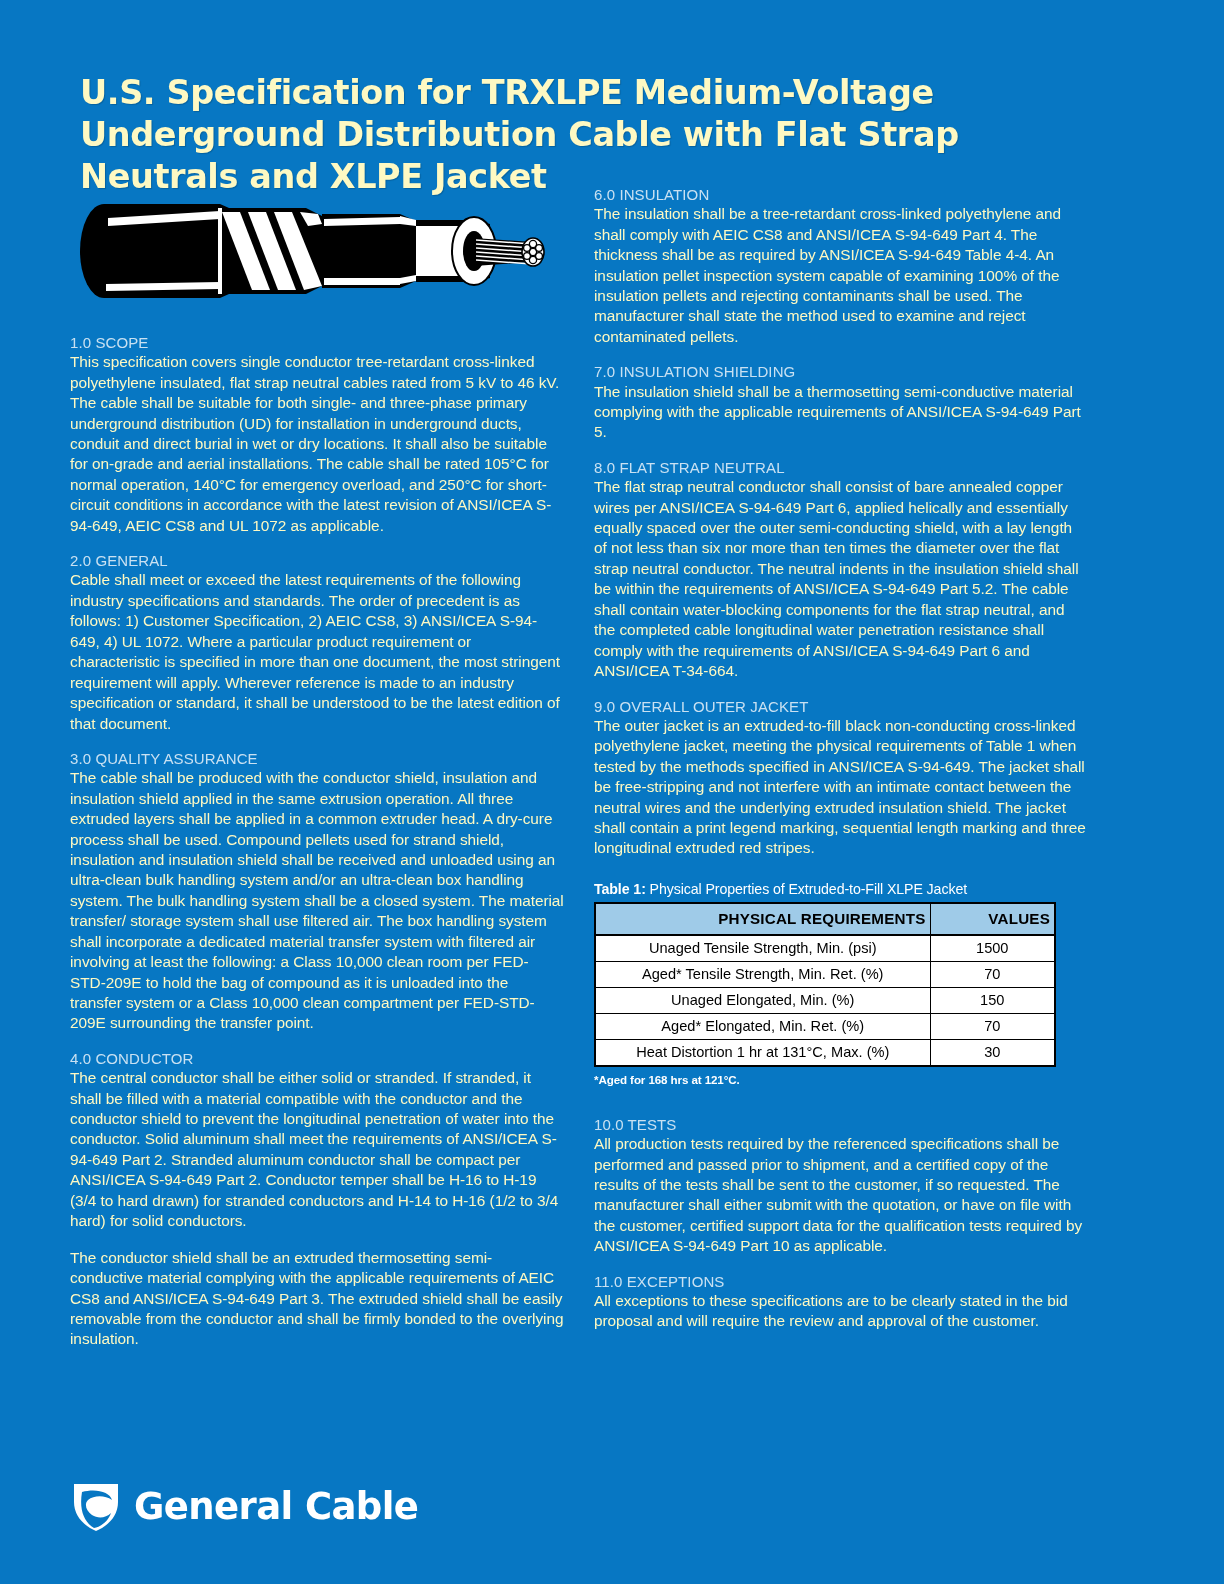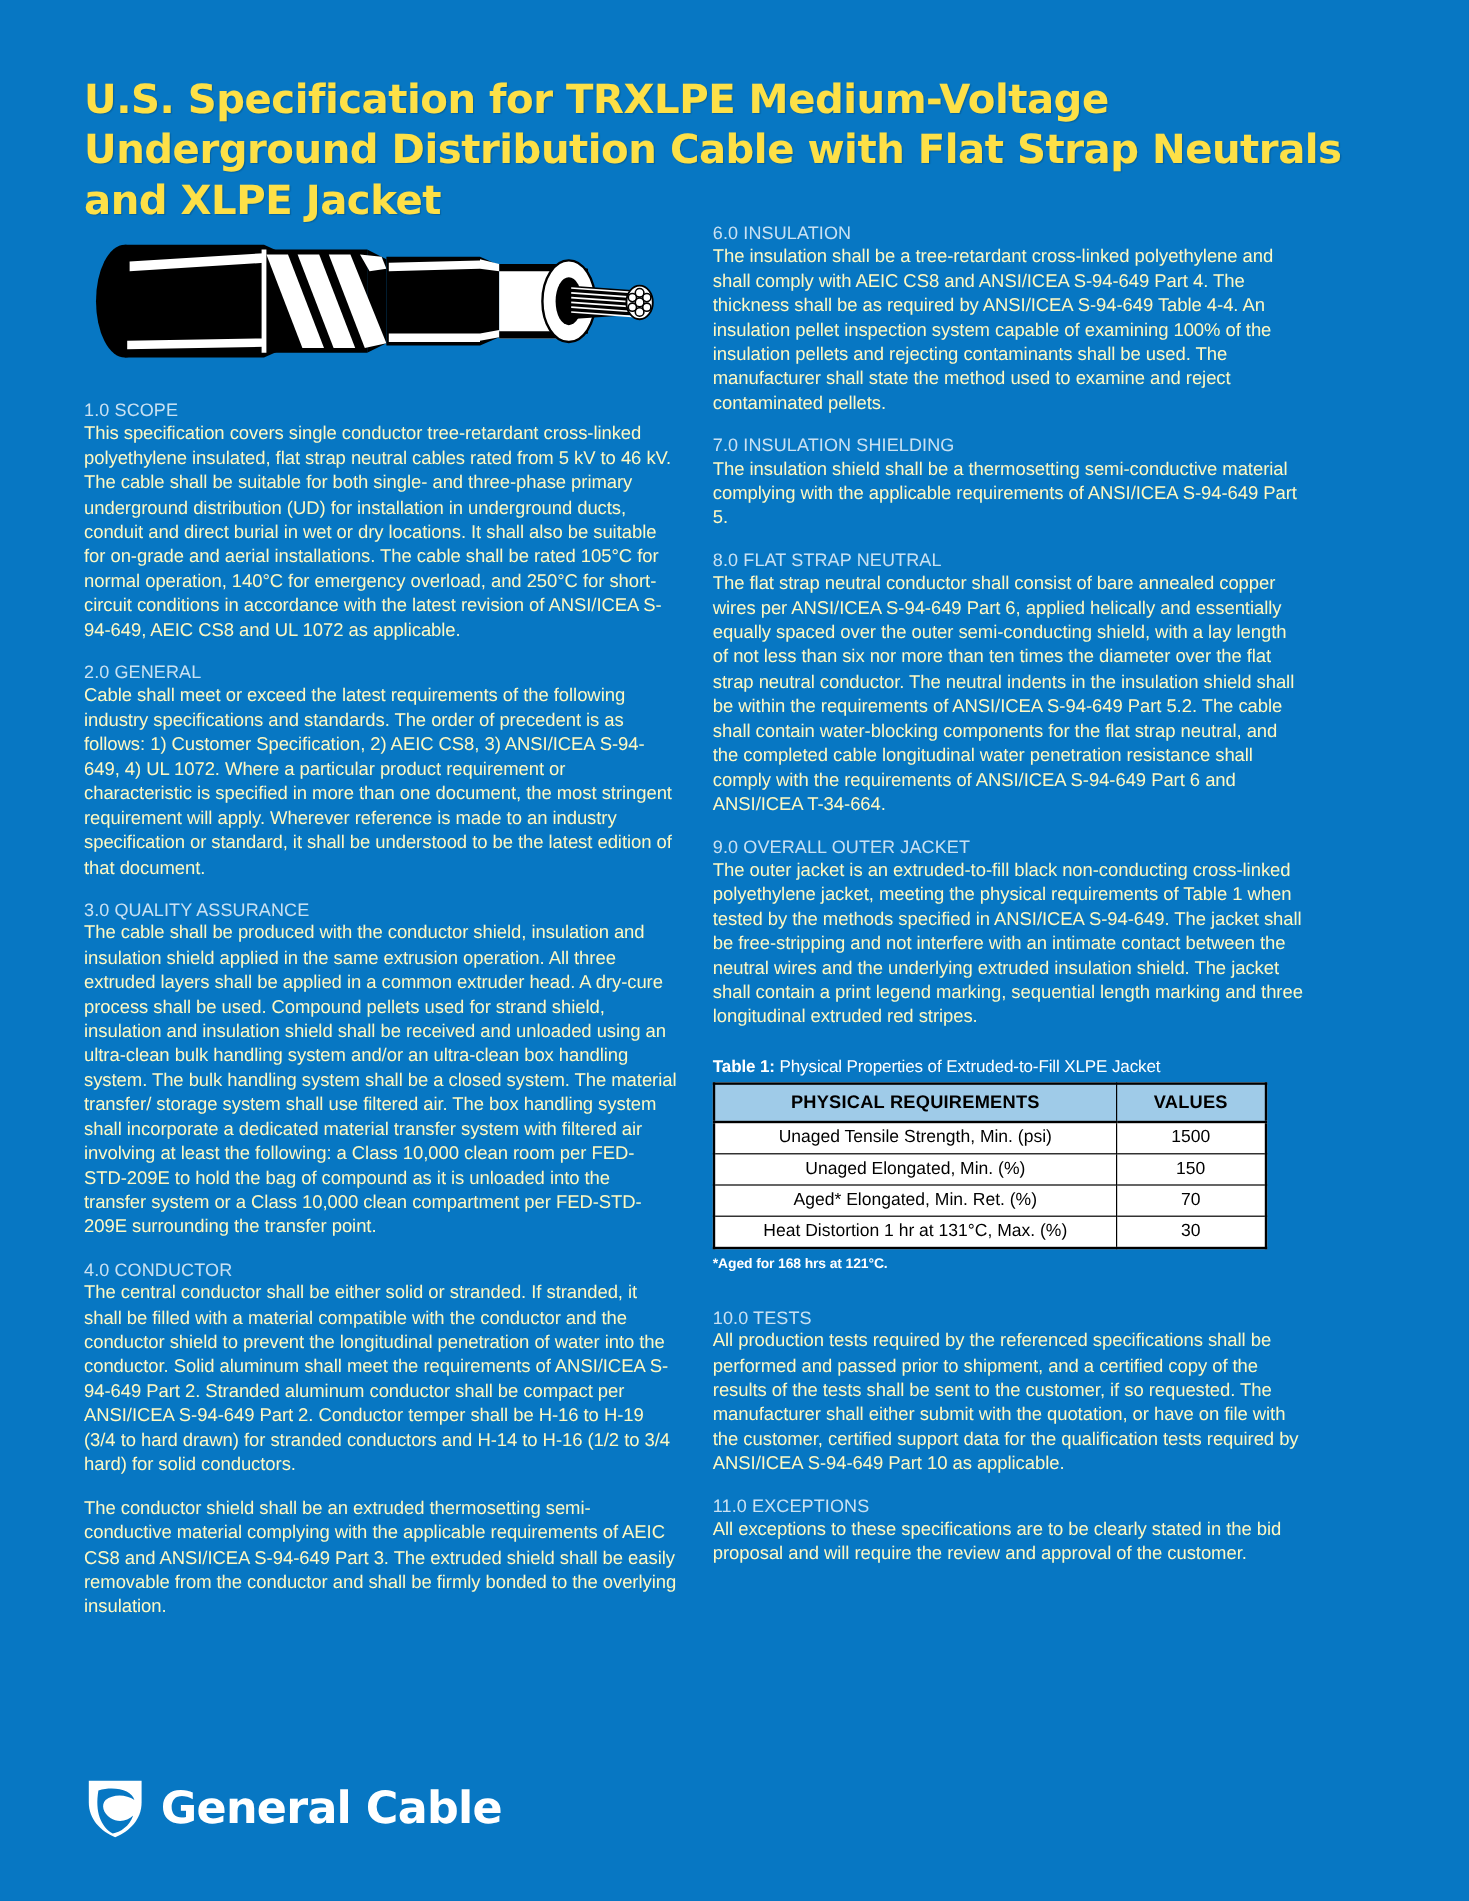--- a/index.html
+++ b/index.html
@@ -27,22 +27,22 @@
     left: 70px;
     top: 62px;
     width: 1060px;
   }
   .doc-title {
     font-family: "DejaVu Sans", sans-serif;
     font-weight: bold;
     font-size: 33.5px;
     line-height: 1.26;
     letter-spacing: -0.4px;
-    color: #fde047;
-    margin: 0;
+    color: #fef9c3;
+    margin: 10px;
     text-shadow: 1px 1px 1px rgba(0,0,0,0.18);
   }
 
   
   .col-left {
     position: absolute;
     left: 70px;
     top: 186px;
     width: 494px;
   }
@@ -108,20 +108,21 @@
     padding: 4px 4px 5px 4px;
     background: #ffffff;
   }
   table.props thead th {
     background: #9fcbe8;
     font-weight: bold;
     font-size: 15.2px;
     letter-spacing: 0.2px;
     padding: 6px 4px 7px 4px;
     border-bottom: 2px solid #000000;
+    text-align: right;
   }
   table.props col.c-req { width: 335px; }
   table.props col.c-val { width: 125px; }
   .table-note {
     font-size: 11.6px;
     font-weight: bold;
     color: #ffffff;
     margin: 6px 0 0 0;
     letter-spacing: -0.1px;
   }
@@ -290,20 +291,24 @@
             <th>PHYSICAL REQUIREMENTS</th>
             <th>VALUES</th>
           </tr>
         </thead>
         <tbody>
           <tr>
             <td>Unaged Tensile Strength, Min. (psi)</td>
             <td>1500</td>
           </tr>
           <tr>
+            <td>Aged* Tensile Strength, Min. Ret. (%)</td>
+            <td>70</td>
+          </tr>
+          <tr>
             <td>Unaged Elongated, Min. (%)</td>
             <td>150</td>
           </tr>
           <tr>
             <td>Aged* Elongated, Min. Ret. (%)</td>
             <td>70</td>
           </tr>
           <tr>
             <td>Heat Distortion 1 hr at 131°C, Max. (%)</td>
             <td>30</td>

